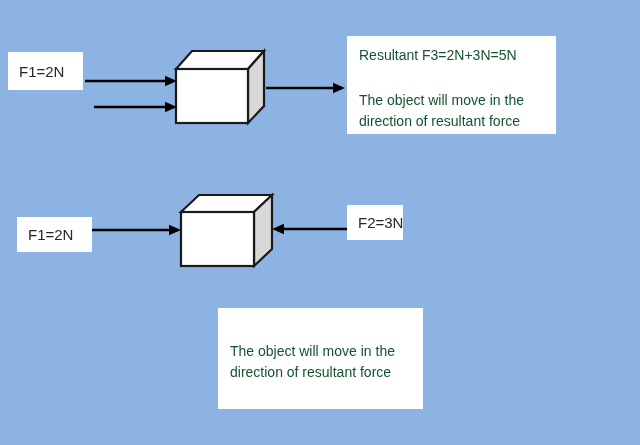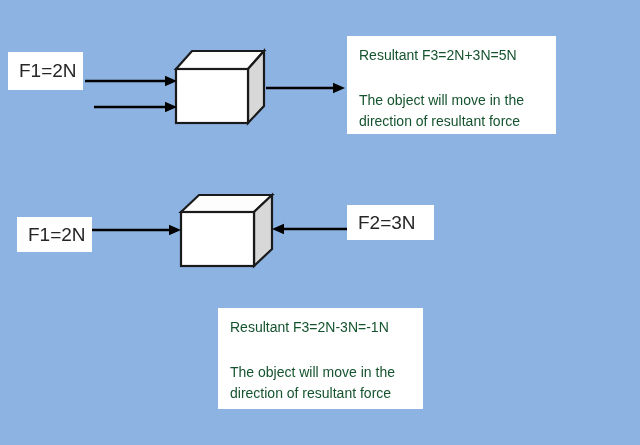--- a/index.html
+++ b/index.html
@@ -40,28 +40,28 @@
   }
   .arrow-head {
     fill: #000000;
     stroke: none;
   }
   .label {
     position: absolute;
     box-sizing: border-box;
     background: #FFFFFF;
     color: #262626;
-    font-size: 19px;
+    font-size: 15px;
     display: flex;
     align-items: center;
     padding-left: 11px;
   }
   .box-f1-top  { left: 8px;   top: 52px;  width: 75px; height: 38px; }
   .box-f1-mid  { left: 17px;  top: 217px; width: 75px; height: 35px; }
-  .box-f2-mid  { left: 347px; top: 205px; width: 87px; height: 35px; }
+  .box-f2-mid  { left: 347px; top: 205px; width: 56px; height: 35px; }
   .textbox {
     position: absolute;
     box-sizing: border-box;
     background: #FFFFFF;
     color: #14532d;
     font-size: 14px;
     line-height: 21px;
     padding: 9px 10px 0 12px;
   }
   .textbox-top    { left: 347px; top: 36px;  width: 209px; height: 98px; }
@@ -118,18 +118,17 @@
     <div class="tline">Resultant F3=2N+3N=5N</div>
     <div class="tline gap">The object will move in the</div>
     <div class="tline">direction of resultant force</div>
   </div>
 
   <div class="label box-f1-mid">F1=2N</div>
 
   <div class="label box-f2-mid">F2=3N</div>
 
   <div class="textbox textbox-bottom">
-    <div class="tline">Resultant F3=2N-3N=-1N</div>
     <div class="tline gap">The object will move in the</div>
     <div class="tline">direction of resultant force</div>
   </div>
 
 </div>
 
 </body></html>

